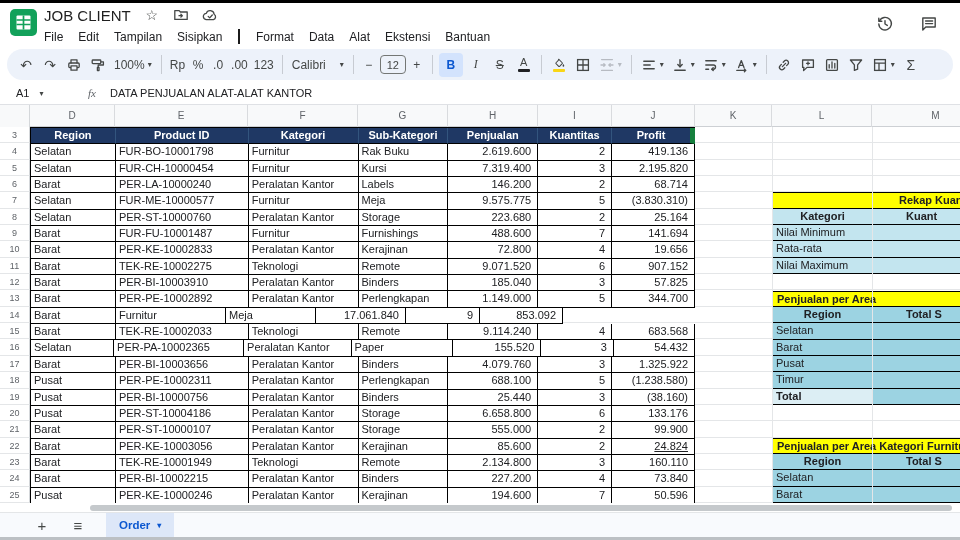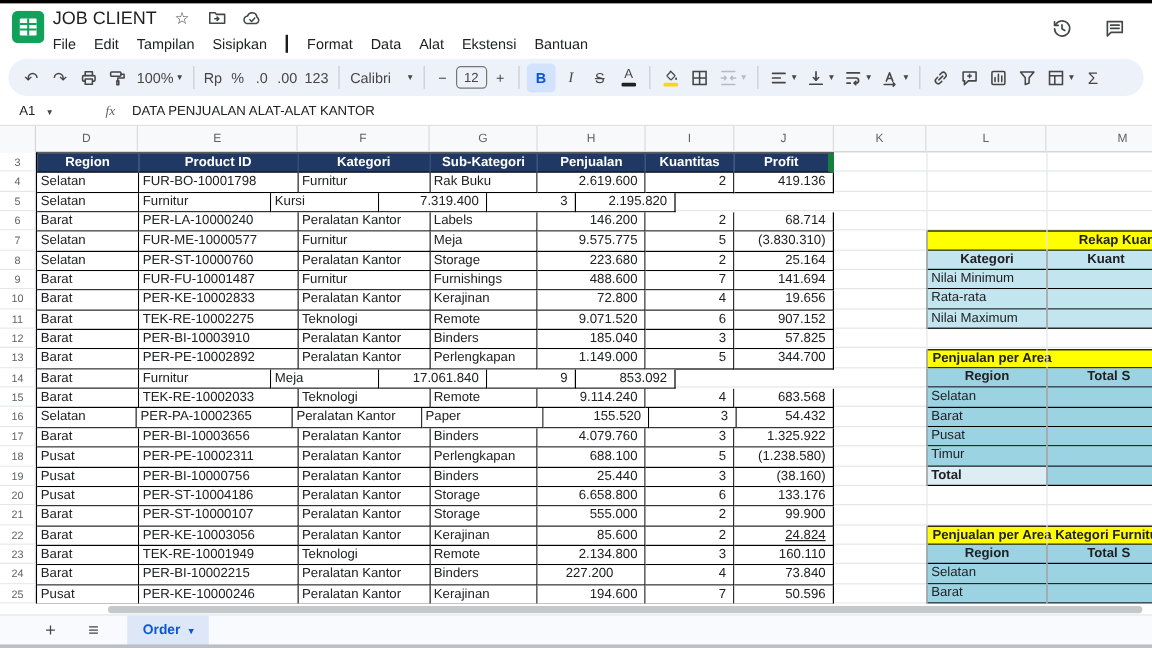--- a/index.html
+++ b/index.html
@@ -376,20 +376,21 @@
           <div class="md" style="width: 85px;">Selatan</div>
           <div class="md" style="width: 133px;">FUR-BO-10001798</div>
           <div class="md" style="width: 110px;">Furnitur</div>
           <div class="md" style="width: 90px;">Rak Buku</div>
           <div class="md num" style="width: 90px;">2.619.600</div>
           <div class="md num" style="width: 74px;">2</div>
           <div class="md num" style="width: 83px;">419.136</div>
         </div>
         <div class="mrow">
           <div class="md" style="width: 85px;">Selatan</div>
+          <div class="md" style="width: 133px;">FUR-CH-10000454</div>
           <div class="md" style="width: 110px;">Furnitur</div>
           <div class="md" style="width: 90px;">Kursi</div>
           <div class="md num" style="width: 90px;">7.319.400</div>
           <div class="md num" style="width: 74px;">3</div>
           <div class="md num" style="width: 83px;">2.195.820</div>
         </div>
         <div class="mrow">
           <div class="md" style="width: 85px;">Barat</div>
           <div class="md" style="width: 133px;">PER-LA-10000240</div>
           <div class="md" style="width: 110px;">Peralatan Kantor</div>
@@ -548,21 +549,21 @@
           <div class="md" style="width: 90px;">Remote</div>
           <div class="md num" style="width: 90px;">2.134.800</div>
           <div class="md num" style="width: 74px;">3</div>
           <div class="md num" style="width: 83px;">160.110</div>
         </div>
         <div class="mrow">
           <div class="md" style="width: 85px;">Barat</div>
           <div class="md" style="width: 133px;">PER-BI-10002215</div>
           <div class="md" style="width: 110px;">Peralatan Kantor</div>
           <div class="md" style="width: 90px;">Binders</div>
-          <div class="md num" style="width: 90px; text-align: center;">227.200</div>
+          <div class="md num" style="width: 90px;">227.200</div>
           <div class="md num" style="width: 74px;">4</div>
           <div class="md num" style="width: 83px;">73.840</div>
         </div>
         <div class="mrow">
           <div class="md" style="width: 85px;">Pusat</div>
           <div class="md" style="width: 133px;">PER-KE-10000246</div>
           <div class="md" style="width: 110px;">Peralatan Kantor</div>
           <div class="md" style="width: 90px;">Kerajinan</div>
           <div class="md num" style="width: 90px;">194.600</div>
           <div class="md num" style="width: 74px;">7</div>

